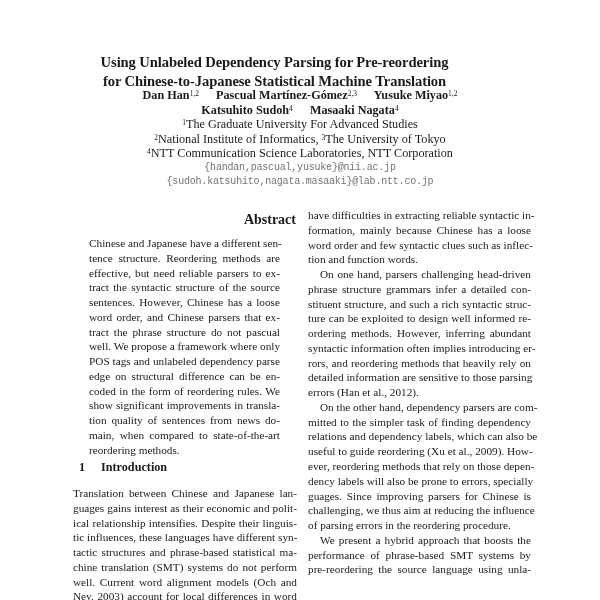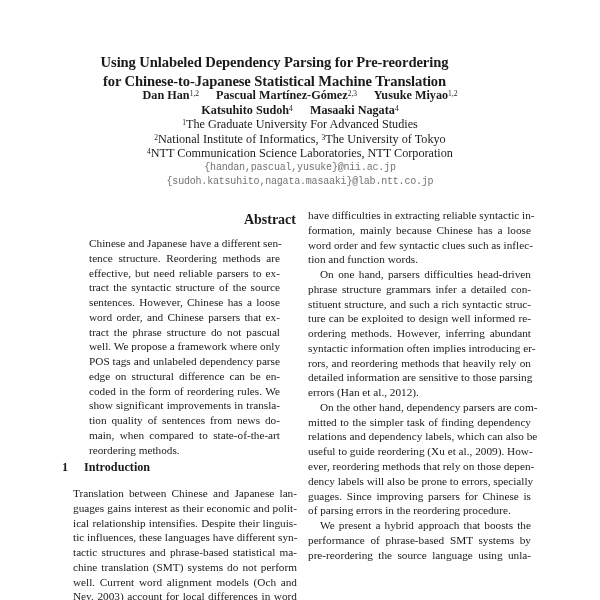--- a/index.html
+++ b/index.html
@@ -10,21 +10,21 @@
   .authors .bold { font-weight:bold; }
   .authors sup { font-size:7.5px; font-weight:normal; vertical-align:top; position:relative; top:-1px; }
   .sp { display:inline-block; width:14px; }
   .aff { font-weight:normal; }
   .mono { font-family:"Liberation Mono", "DejaVu Sans Mono", monospace; font-size:10px; color:#737373; letter-spacing:-0.2px; }
   .col { position:absolute; text-align:justify; font-size:11.25px; line-height:14.78px; }
   .col .line { display:block; text-align:justify; text-align-last:justify; white-space:nowrap; height:14.78px; }
   .col .line.last { text-align-last:left; }
   .abs-head { position:absolute; left:66px; width:230px; top:212px; text-align:right; font-weight:bold; font-size:14px; }
   .abstract { left:89px; width:191px; top:236px; }
-  .sec-head { position:absolute; left:62px; top:460px; font-weight:bold; font-size:12.2px; }
+  .sec-head { position:absolute; left:79px; top:460px; font-weight:bold; font-size:12.2px; }
   .sec-head .num { display:inline-block; width:22px; }
   .intro { left:73px; width:224px; top:486px; }
   .right { left:308px; width:223px; top:208px; }
   .line.ind { padding-left:12px; box-sizing:border-box; }
 </style>
 </head>
 <body>
 
 <div class="page">
 
@@ -84,37 +84,38 @@
     <span class="line">well.  Current word alignment models (Och and</span>
     <span class="line">Ney, 2003) account for local differences in word</span>
   </div>
 
   <div class="col right">
     <span class="line">have difficulties in extracting reliable syntactic in-</span>
     <span class="line">formation, mainly because Chinese has a loose</span>
     <span class="line">word order and few syntactic clues such as inflec-</span>
     <span class="line last">tion and function words.</span>
 
-    <span class="line ind">On one hand, parsers difficulties head-driven</span>
+    <span class="line ind">On one hand, parsers challenging head-driven</span>
     <span class="line">phrase structure grammars infer a detailed con-</span>
     <span class="line">stituent structure, and such a rich syntactic struc-</span>
     <span class="line">ture can be exploited to design well informed re-</span>
     <span class="line">ordering methods.  However, inferring abundant</span>
     <span class="line">syntactic information often implies introducing er-</span>
     <span class="line">rors, and reordering methods that heavily rely on</span>
     <span class="line">detailed information are sensitive to those parsing</span>
     <span class="line last">errors (Han et al., 2012).</span>
 
     <span class="line ind">On the other hand, dependency parsers are com-</span>
     <span class="line">mitted to the simpler task of finding dependency</span>
     <span class="line">relations and dependency labels, which can also be</span>
     <span class="line">useful to guide reordering (Xu et al., 2009). How-</span>
     <span class="line">ever, reordering methods that rely on those depen-</span>
     <span class="line">dency labels will also be prone to errors, specially</span>
     <span class="line">guages.  Since improving parsers for Chinese is</span>
+    <span class="line">challenging, we thus aim at reducing the influence</span>
     <span class="line last">of parsing errors in the reordering procedure.</span>
 
     <span class="line ind">We present a hybrid approach that boosts the</span>
     <span class="line">performance of phrase-based SMT systems by</span>
     <span class="line">pre-reordering the source language using unla-</span>
 
   </div>
 
 </div>
 

